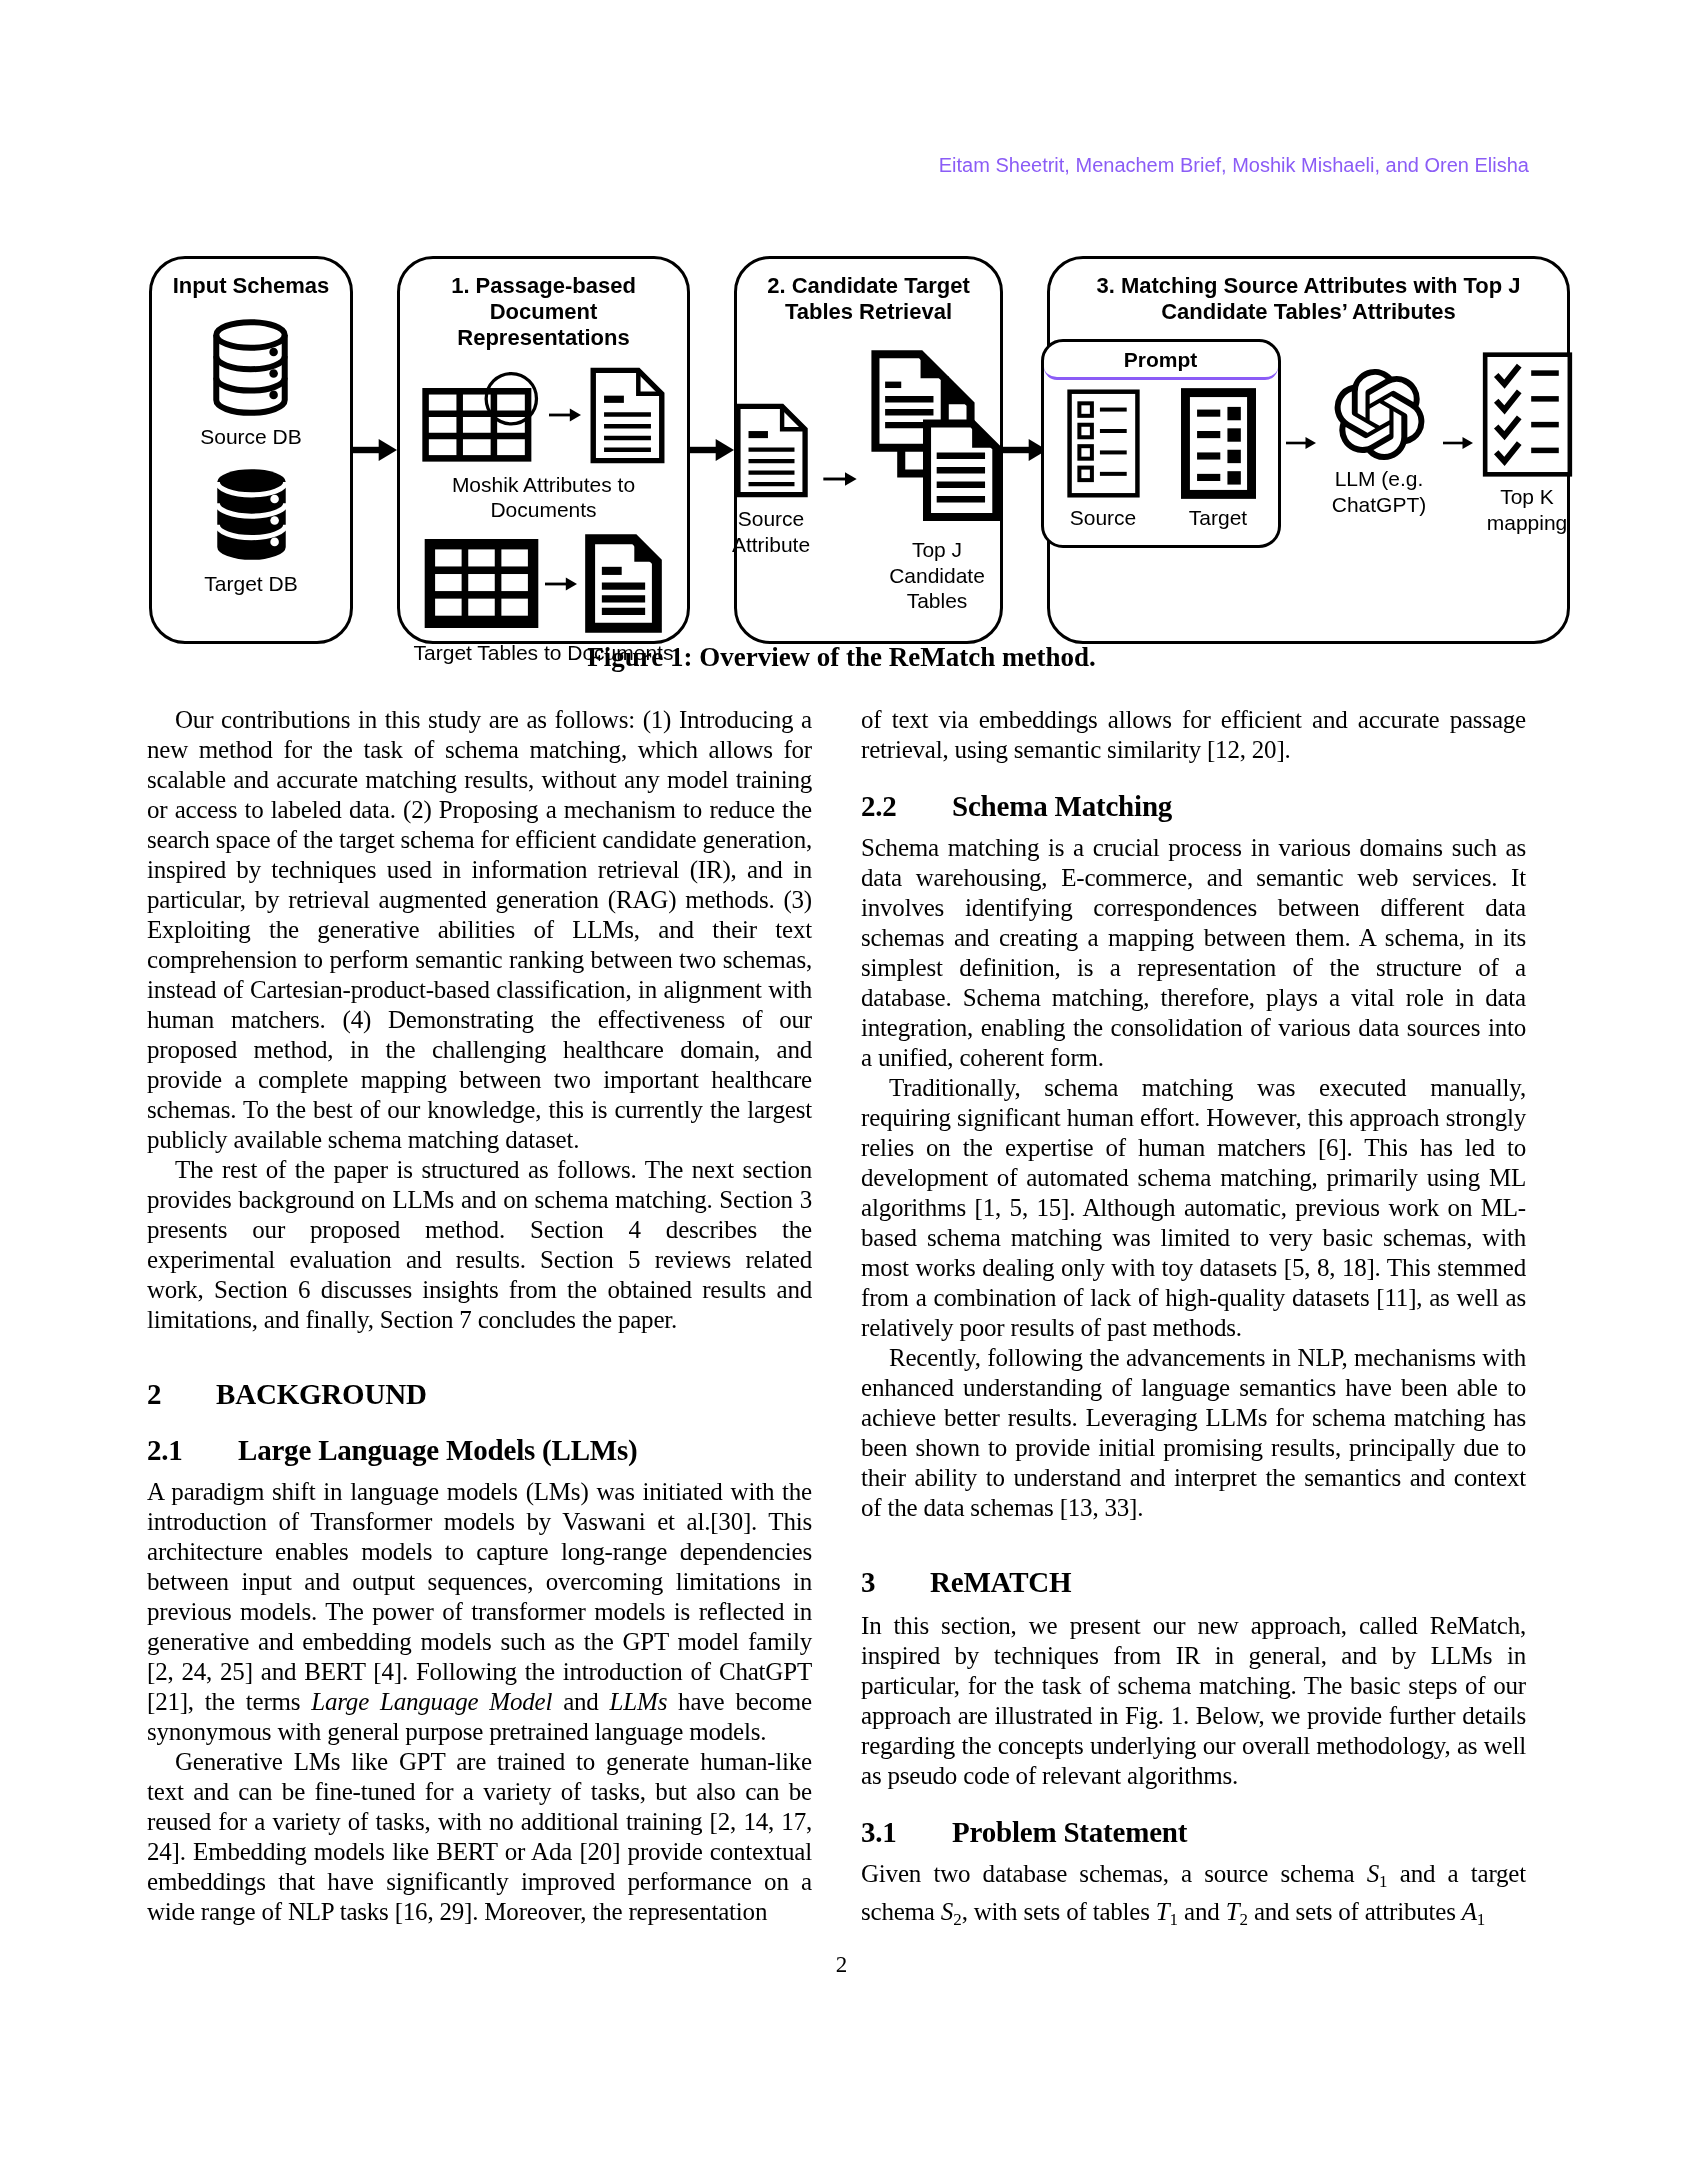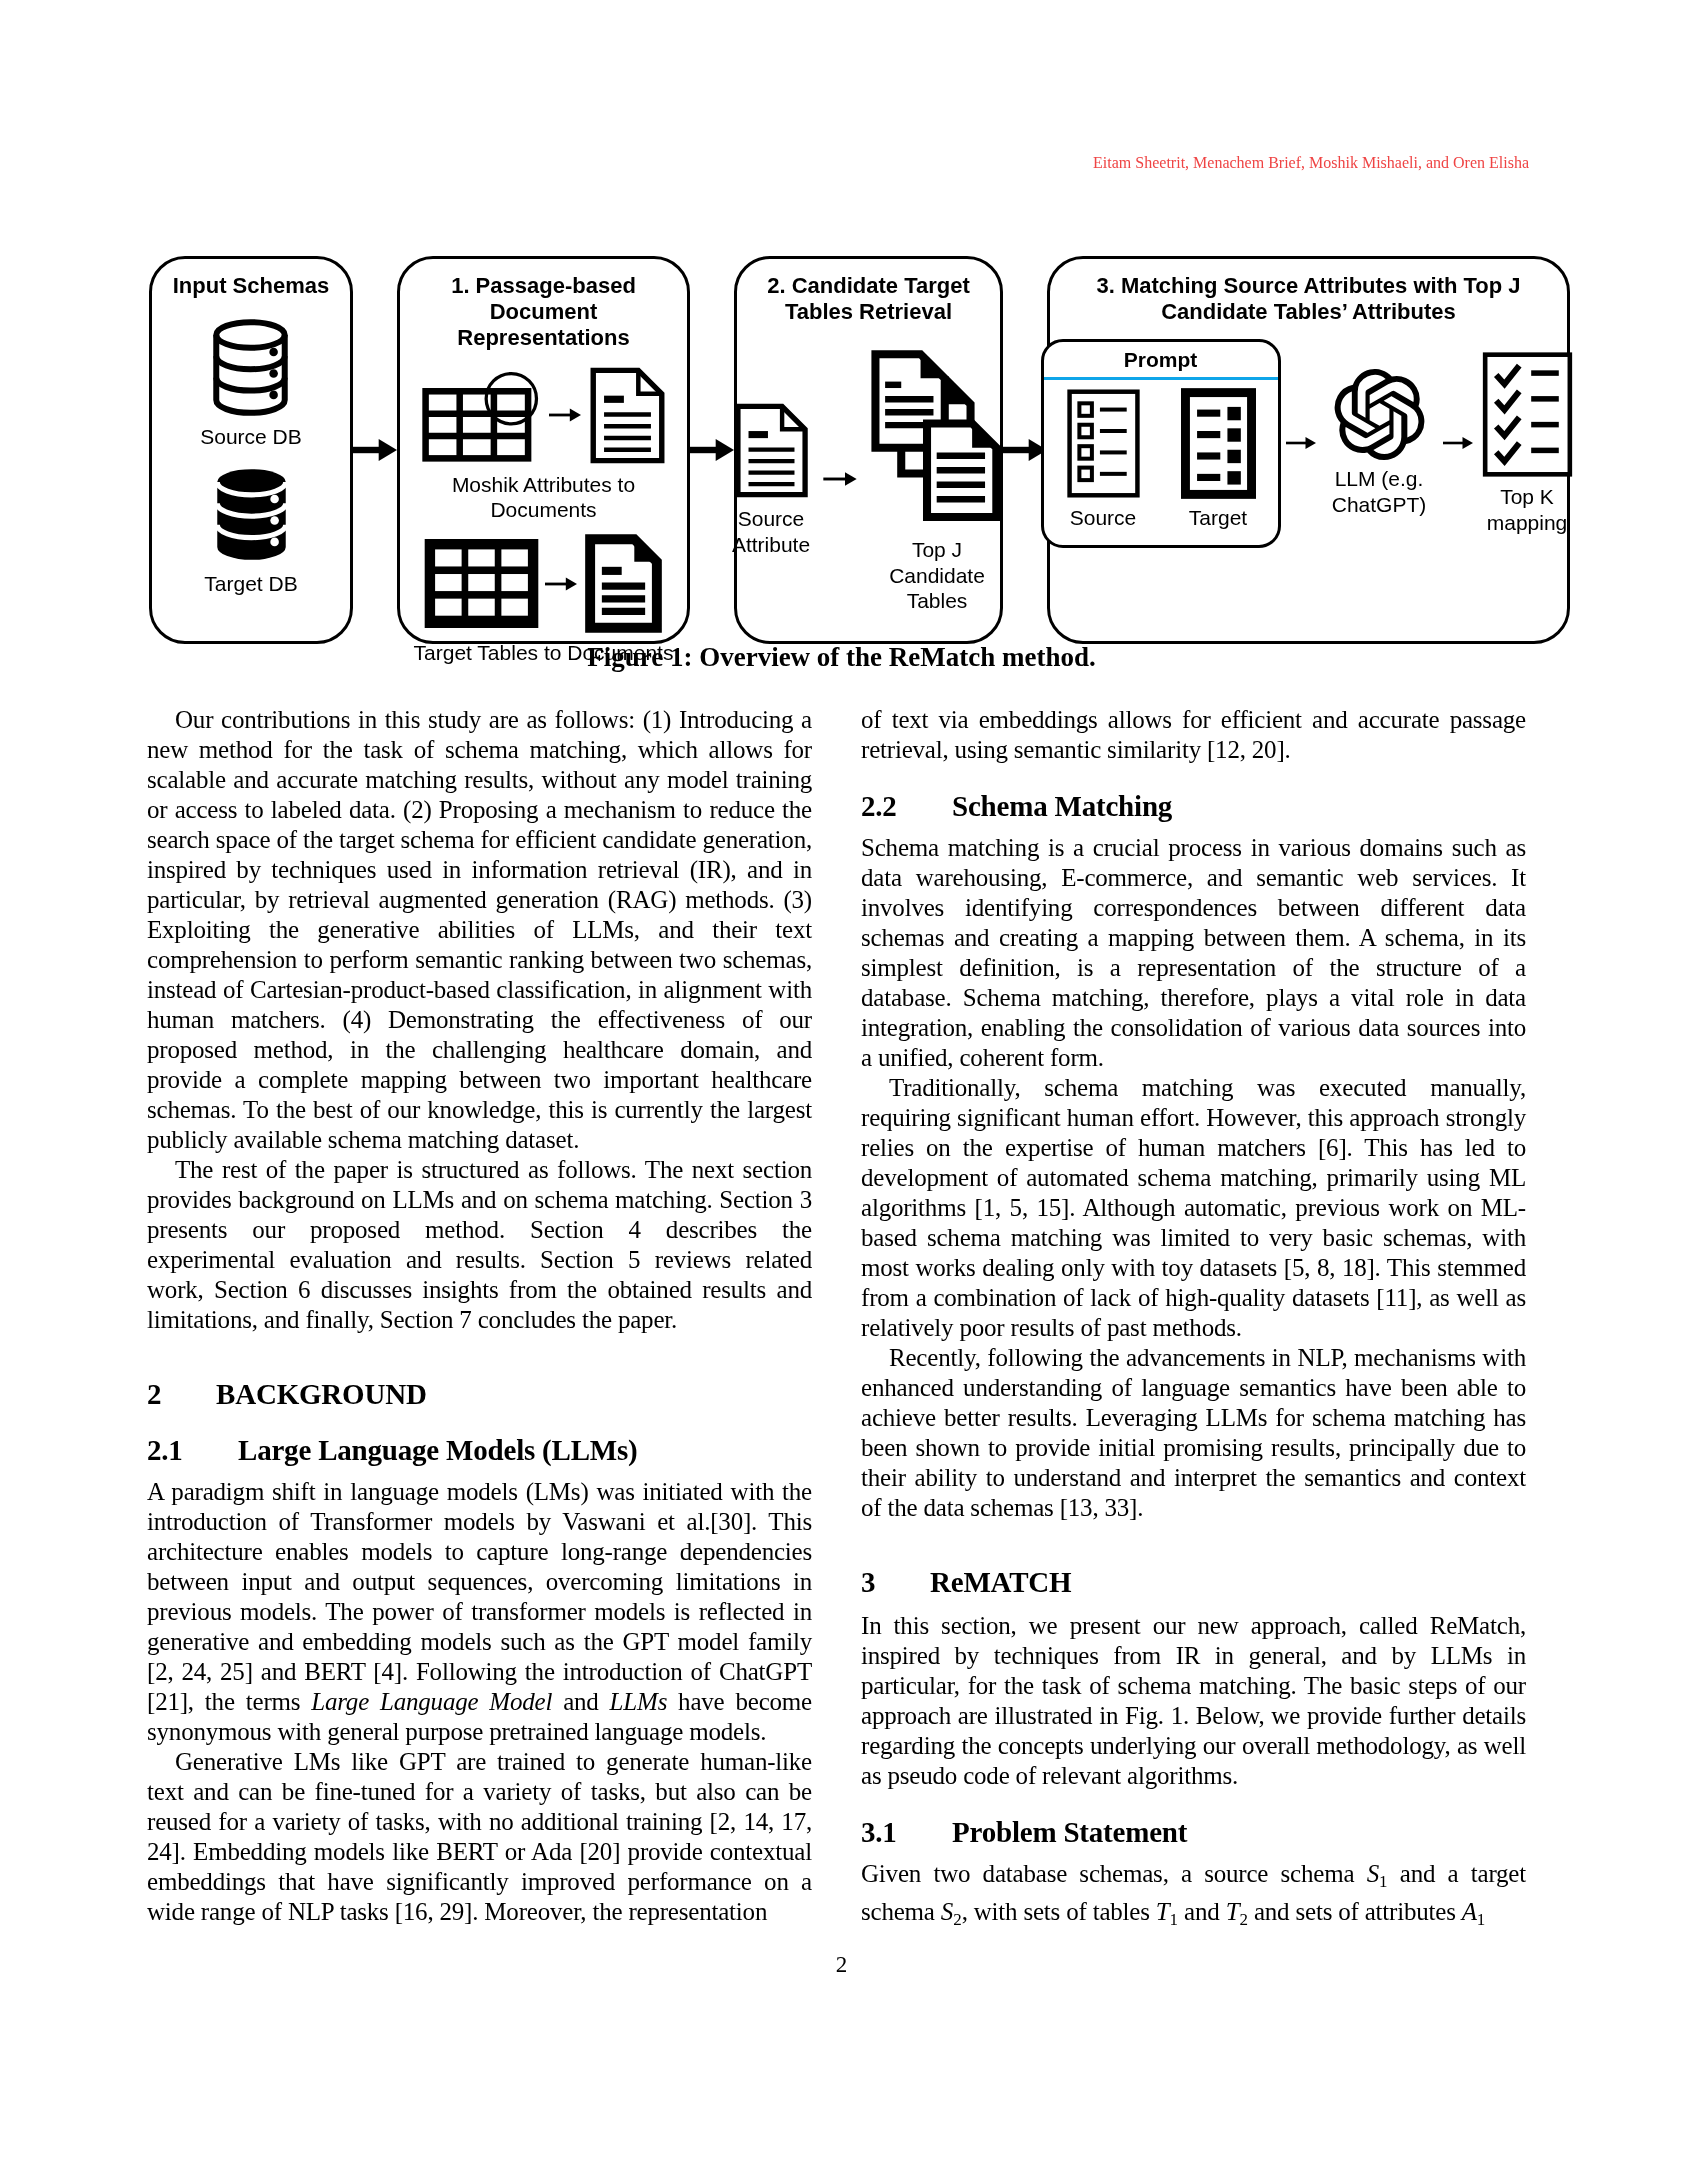--- a/index.html
+++ b/index.html
@@ -7,22 +7,22 @@
     position:relative;
     width:1683px;height:2178px;
     background:#ffffff;
     font-family:"Liberation Serif",serif;
     color:#000;
     overflow:hidden;
   }
   
   .authors{
     position:absolute;top:154px;right:154px;
-    font-family:Liberation Serif, serif;
-    font-size:16px;color:#ef4444;
+    font-family:Liberation Sans, sans-serif;
+    font-size:20px;color:#8b5cf6;
   }
   
   .figure{
     position:absolute;left:149px;top:256px;width:1408px;height:388px;
     display:flex;align-items:stretch;
     font-family:"Liberation Sans",sans-serif;
   }
   .fbox{
     border:3.5px solid #000;border-radius:36px;background:#fff;
     display:flex;flex-direction:column;align-items:center;
@@ -45,21 +45,21 @@
   .step2-label-left{max-width:99px;}
   .step2-label-right{max-width:119px;}
   .box-step3{width:523px;}
   .step3-content{display:flex;align-items:center;gap:5px;margin-top:10px;width:100%;justify-content:center;}
   .prompt-box{
     border:3px solid #000;border-radius:22px;width:240px;flex:0 0 auto;
     background:#fff;box-sizing:border-box;
   }
   .prompt-title{
     font-weight:bold;font-size:21px;text-align:center;
-    padding:6px 0 5px;border-bottom:3px solid #0ea5e9;
+    padding:6px 0 5px;border-bottom:3px solid #8b5cf6;border-radius:13px;
   }
   .prompt-text{font-size:19.3px;line-height:1.28;padding:10px 14px 6px;text-align:left;}
   .chev{font-weight:bold;margin-right:6px;}
   .prompt-icons{display:flex;justify-content:space-between;padding:8px 22px 14px;}
   .picon{display:flex;flex-direction:column;align-items:center;}
   .llm-group,.topk-group{display:flex;flex-direction:column;align-items:center;flex:0 0 auto;}
   .llm-label{max-width:117px;}
   .topk-label{max-width:99px;margin-top:6px;}
   
   .fig-caption{

